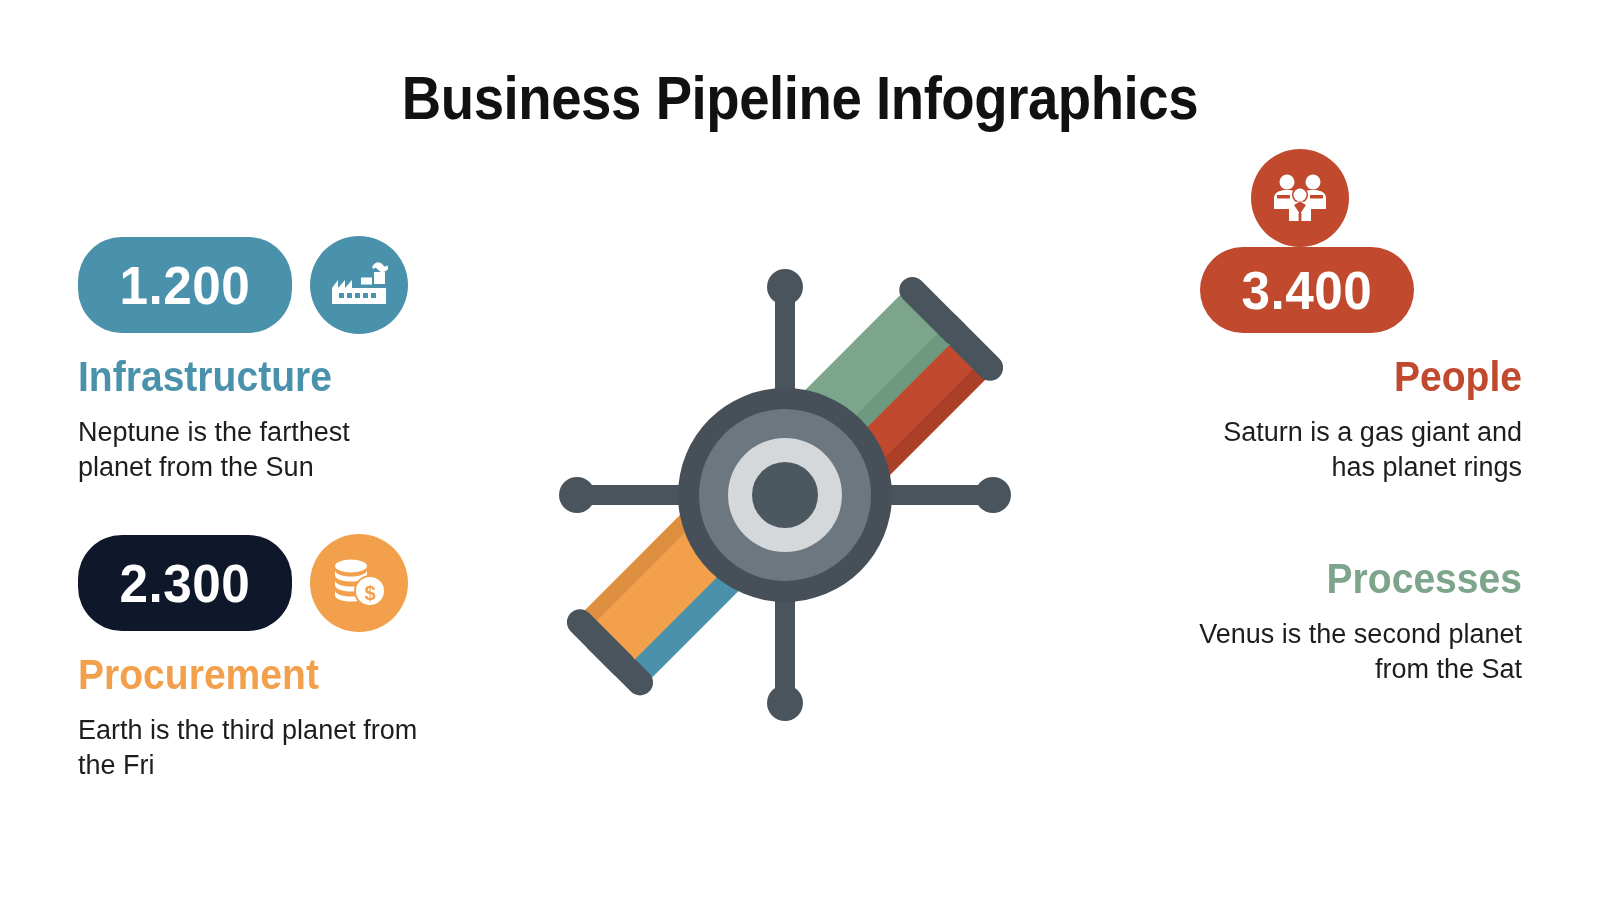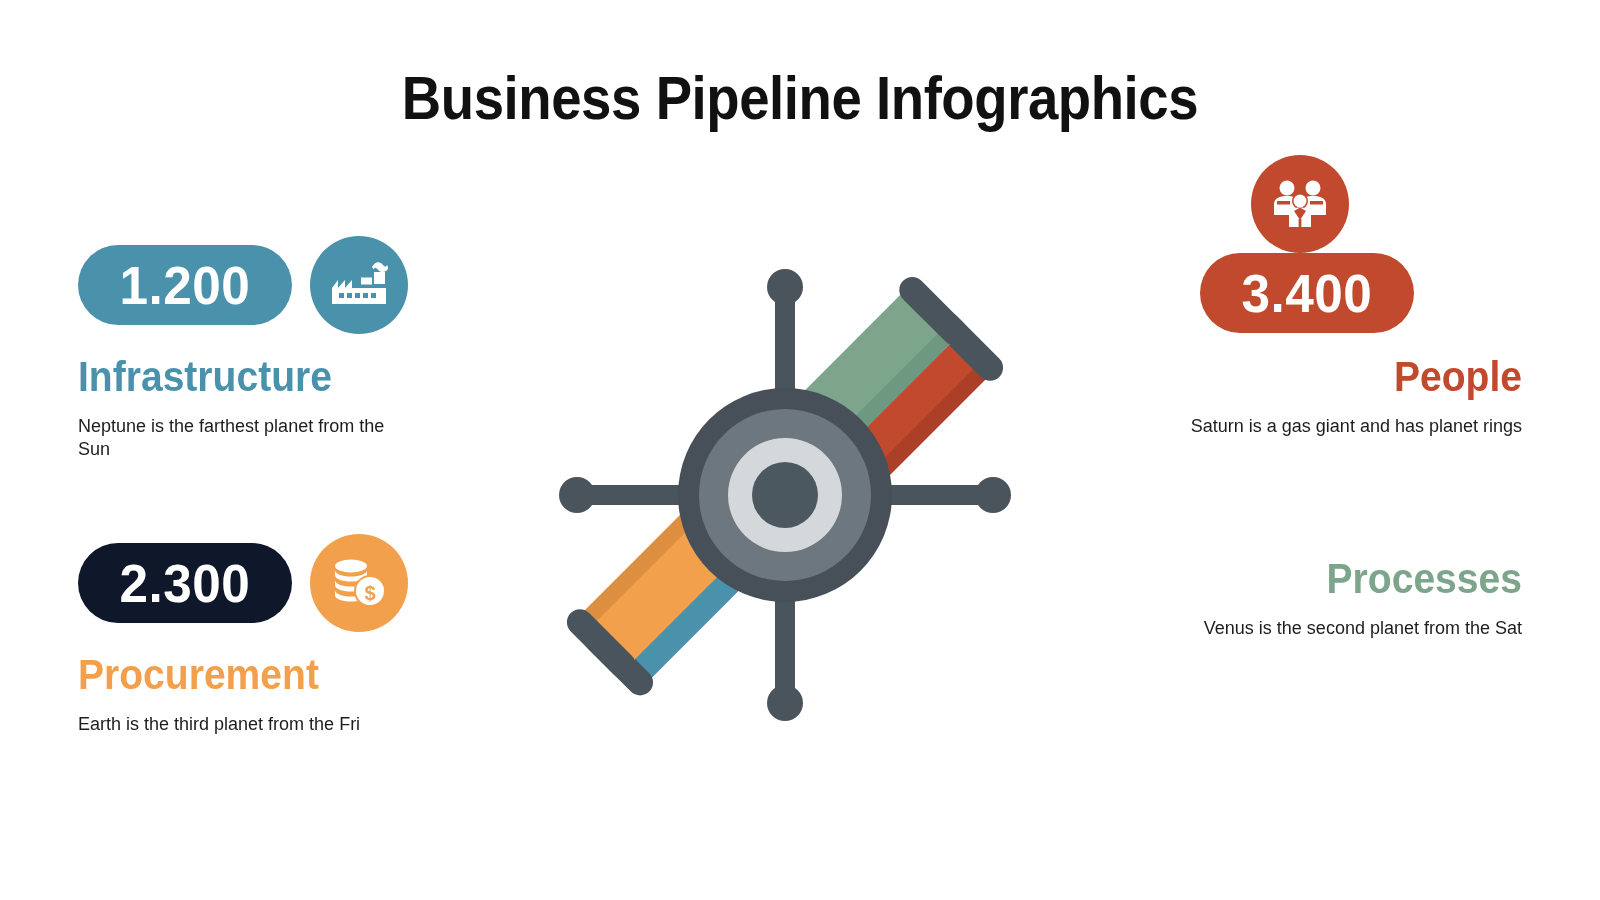--- a/index.html
+++ b/index.html
@@ -46,21 +46,21 @@
 
   .badge-row {
     display: flex;
     align-items: center;
     height: 96px;
   }
   .block.left  .badge-row { justify-content: flex-start; }
   .block.right .badge-row { justify-content: flex-end; flex-direction: column; }
 
   .pill {
-    height: 80px;
+    height: 96px;
     min-width: 214px;
     border-radius: 44px;
     display: flex;
     align-items: center;
     justify-content: center;
     box-sizing: border-box;
     padding: 16px 26px;
   }
   .pill-value {
     font-family: "Liberation Sans Narrow", "Liberation Sans", sans-serif;
@@ -91,21 +91,21 @@
     font-weight: bold;
     line-height: 1.05;
     margin-top: 22px;
     transform: scaleX(0.93);
   }
   .block.left  .block-label { text-align: left;  transform-origin: left center; }
   .block.right .block-label { text-align: right; transform-origin: right center; }
 
   .block-desc {
     font-family: "Liberation Sans", sans-serif;
-    font-size: 18px;
+    font-size: 27px;
     line-height: 1.28;
     color: #1d1d1d;
     margin-top: 16px;
     width: 340px;
   }
   .block.left  .block-desc { text-align: left; }
   .block.right .block-desc { text-align: right; margin-left: auto; }
 
   
   #center-graphic {

